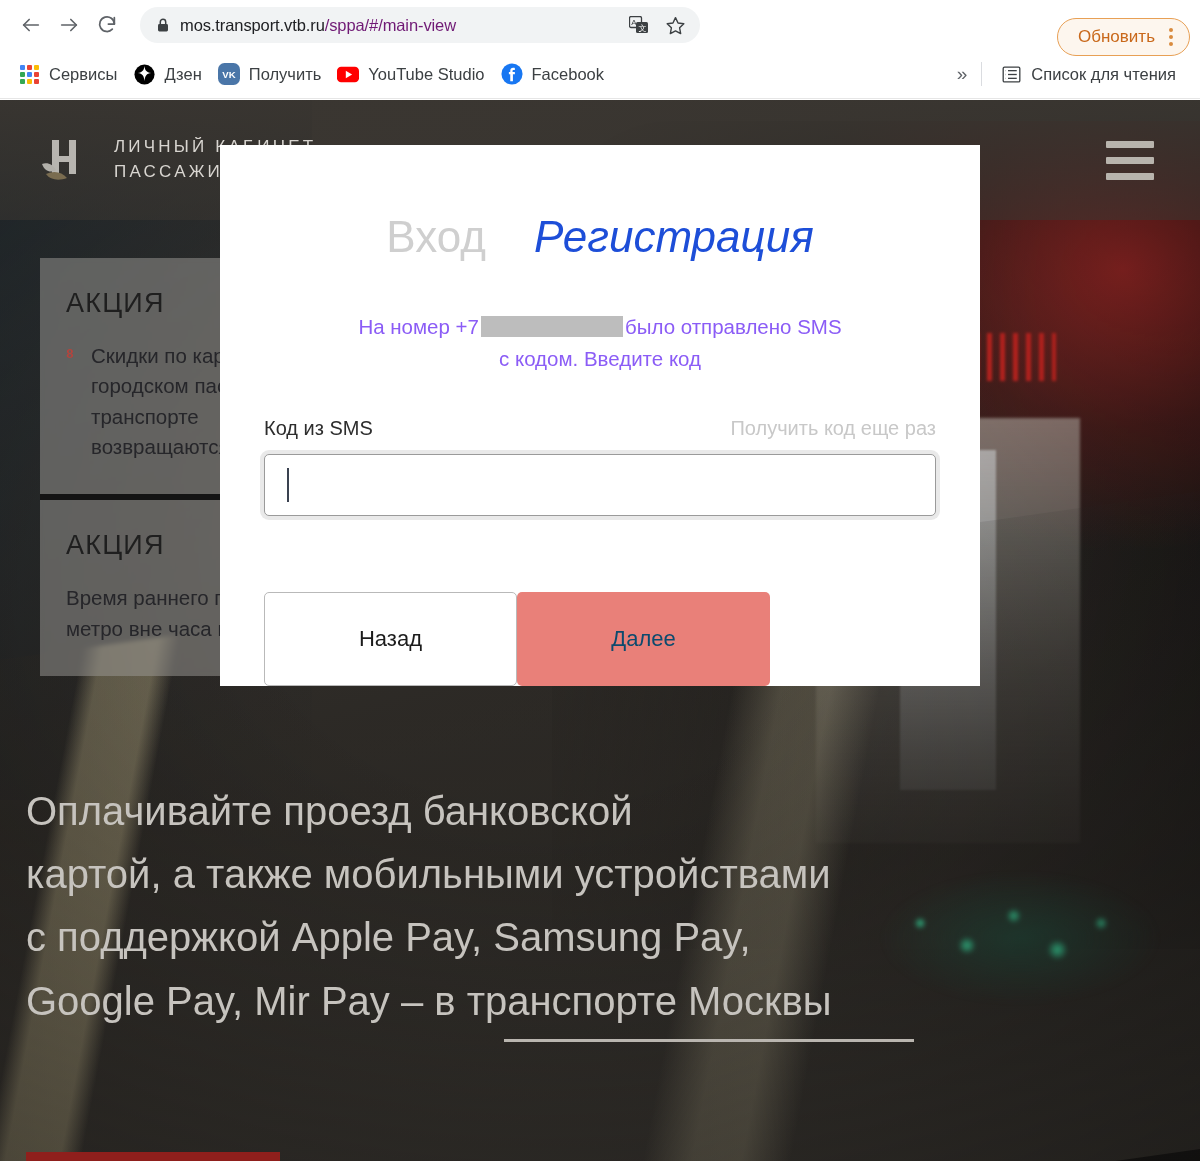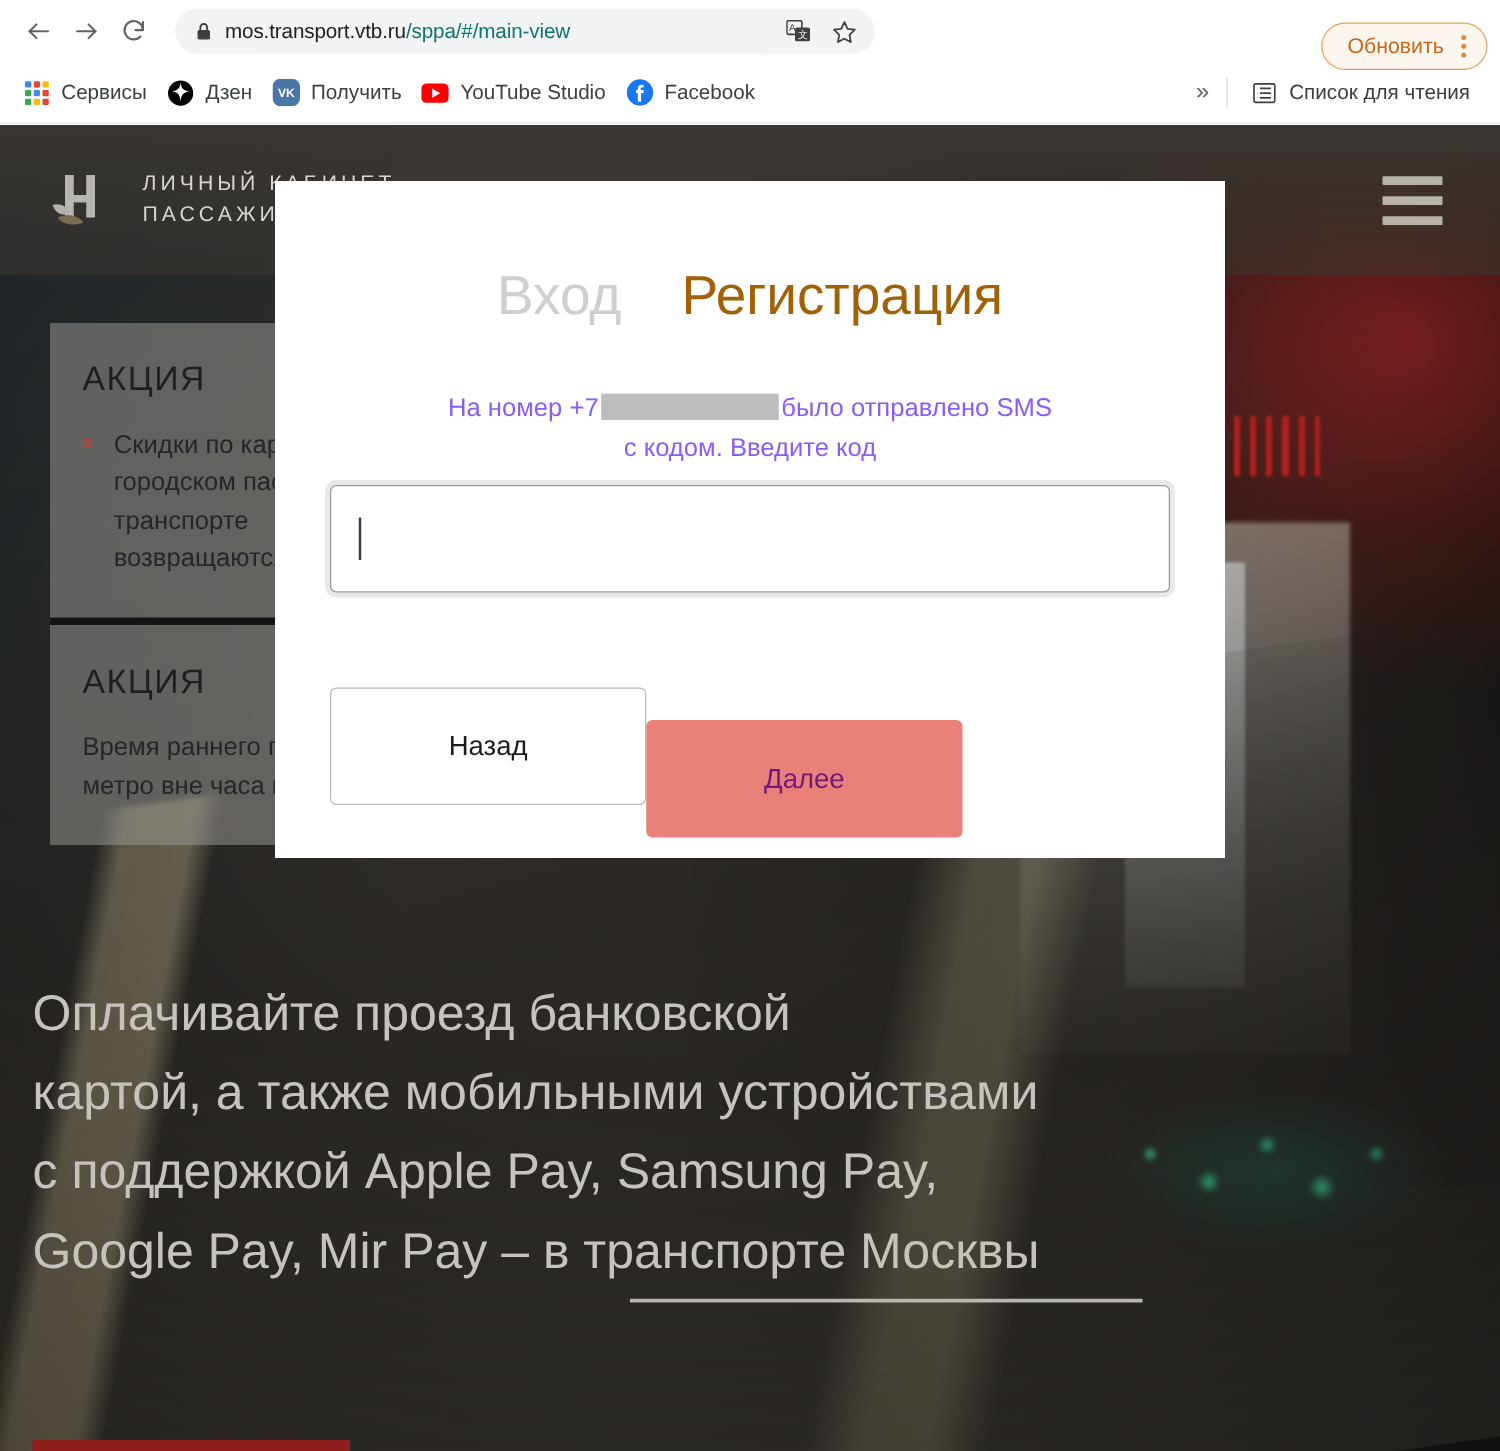--- a/index.html
+++ b/index.html
@@ -29,21 +29,21 @@
     margin-left: 14px;
     width: 560px; height: 36px; border-radius: 18px;
     background: #f1f3f4; display: flex; align-items: center;
     padding: 0 12px 0 16px; gap: 10px;
   }
   .lock { width: 14px; height: 16px; flex: none; }
   .url {
     flex: 1 1 auto; font-size: 16.5px; color: #202124;
     white-space: nowrap; overflow: hidden; letter-spacing: -0.1px;
   }
-  .url .dim { color: #0f766e; }
+  .url .dim { color: #701a75; }
   .omni-icon { width: 26px; height: 24px; flex: none; display:flex; align-items:center; justify-content:center; }
 
   .chrome-right {
     position: absolute; right: 10px; top: 18px;
     display: flex; align-items: center; gap: 0px;
   }
   .update-pill {
     display: flex; align-items: center; gap: 10px;
     height: 38px; padding: 0 12px 0 20px;
     border: 1.5px solid #e8a055; border-radius: 19px;
@@ -200,21 +200,21 @@
   .modal {
     position: absolute; left: 220px; top: 45px; width: 760px; height: 541px;
     background: #ffffff; z-index: 20;
     display: flex; flex-direction: column; align-items: center;
   }
   .modal-tabs {
     display: flex; align-items: baseline; gap: 48px; margin-top: 70px;
   }
   .tab { font-size: 44px; line-height: 1; }
   .tab.inactive { color: #cfcfcf; }
-  .tab.active { color: #a16207; }
+  .tab.active { color: #1d4ed8; font-style: italic; }
 
   .modal-desc {
     margin-top: 52px; width: 560px; text-align: center;
     font-size: 20.5px; line-height: 1.54; color: #8b5cf6;
   }
   .redact {
     display: inline-block; width: 142px; height: 21px;
     background: #bdbdbd; vertical-align: -3px; margin: 0 2px;
   }
 
@@ -236,22 +236,22 @@
     margin-top: 76px; width: 672px; display: flex; justify-content: flex-start;
   }
   .btn-back {
     width: 253px; height: 94px; background: #fff;
     border: 1.2px solid #b9b9b9; border-radius: 5px;
     font-size: 22px; color: #1c1c1c;
     display: flex; align-items: center; justify-content: center;
   }
   .btn-next {
     width: 253px; height: 94px; background: #e98079; border: none; border-radius: 5px;
-    font-size: 22px; color: #701a75;
-    display: flex; align-items: center; justify-content: center; margin-top: 26px;
+    font-size: 22px; color: #0c4a6e;
+    display: flex; align-items: center; justify-content: center;
   }
 </style>
 </head>
 <body>
 
 <div class="page">
 
   <div class="chrome">
 
     <div class="toolbar">
@@ -460,20 +460,24 @@
       <div class="modal-tabs">
         <div class="tab inactive">Вход</div>
         <div class="tab active">Регистрация</div>
       </div>
 
       <div class="modal-desc">
         <span>На номер +7</span><span class="redact"></span><span>было отправлено SMS</span>
         <div>с кодом. Введите код</div>
       </div>
 
+      <div class="field-head">
+        <span class="field-label">Код из SMS</span>
+        <span class="field-action">Получить код еще раз</span>
+      </div>
 
       <div class="code-input">
         <span class="caret"></span>
         <span></span>
       </div>
 
       <div class="modal-actions">
         <div class="btn-back">Назад</div>
         <div class="btn-next">Далее</div>
       </div>

